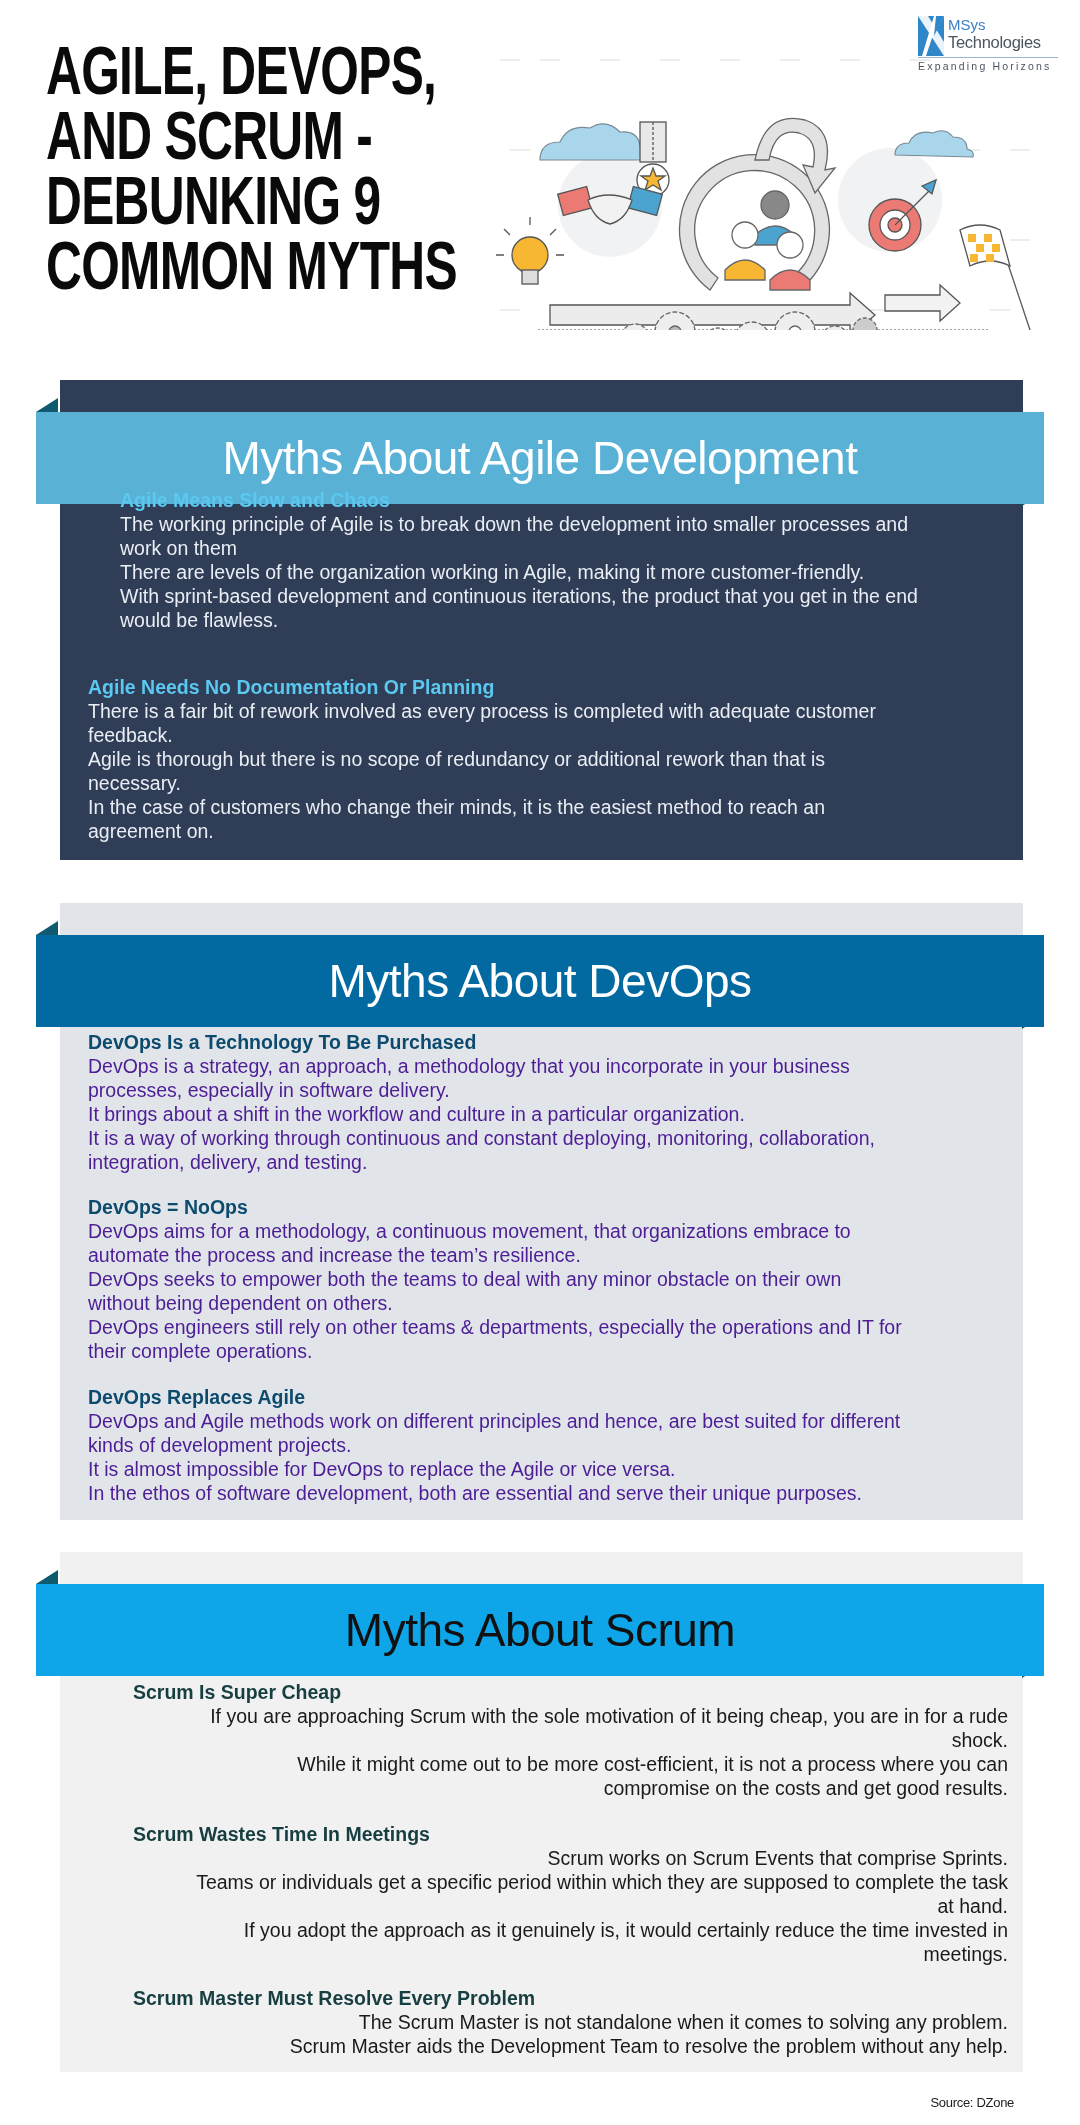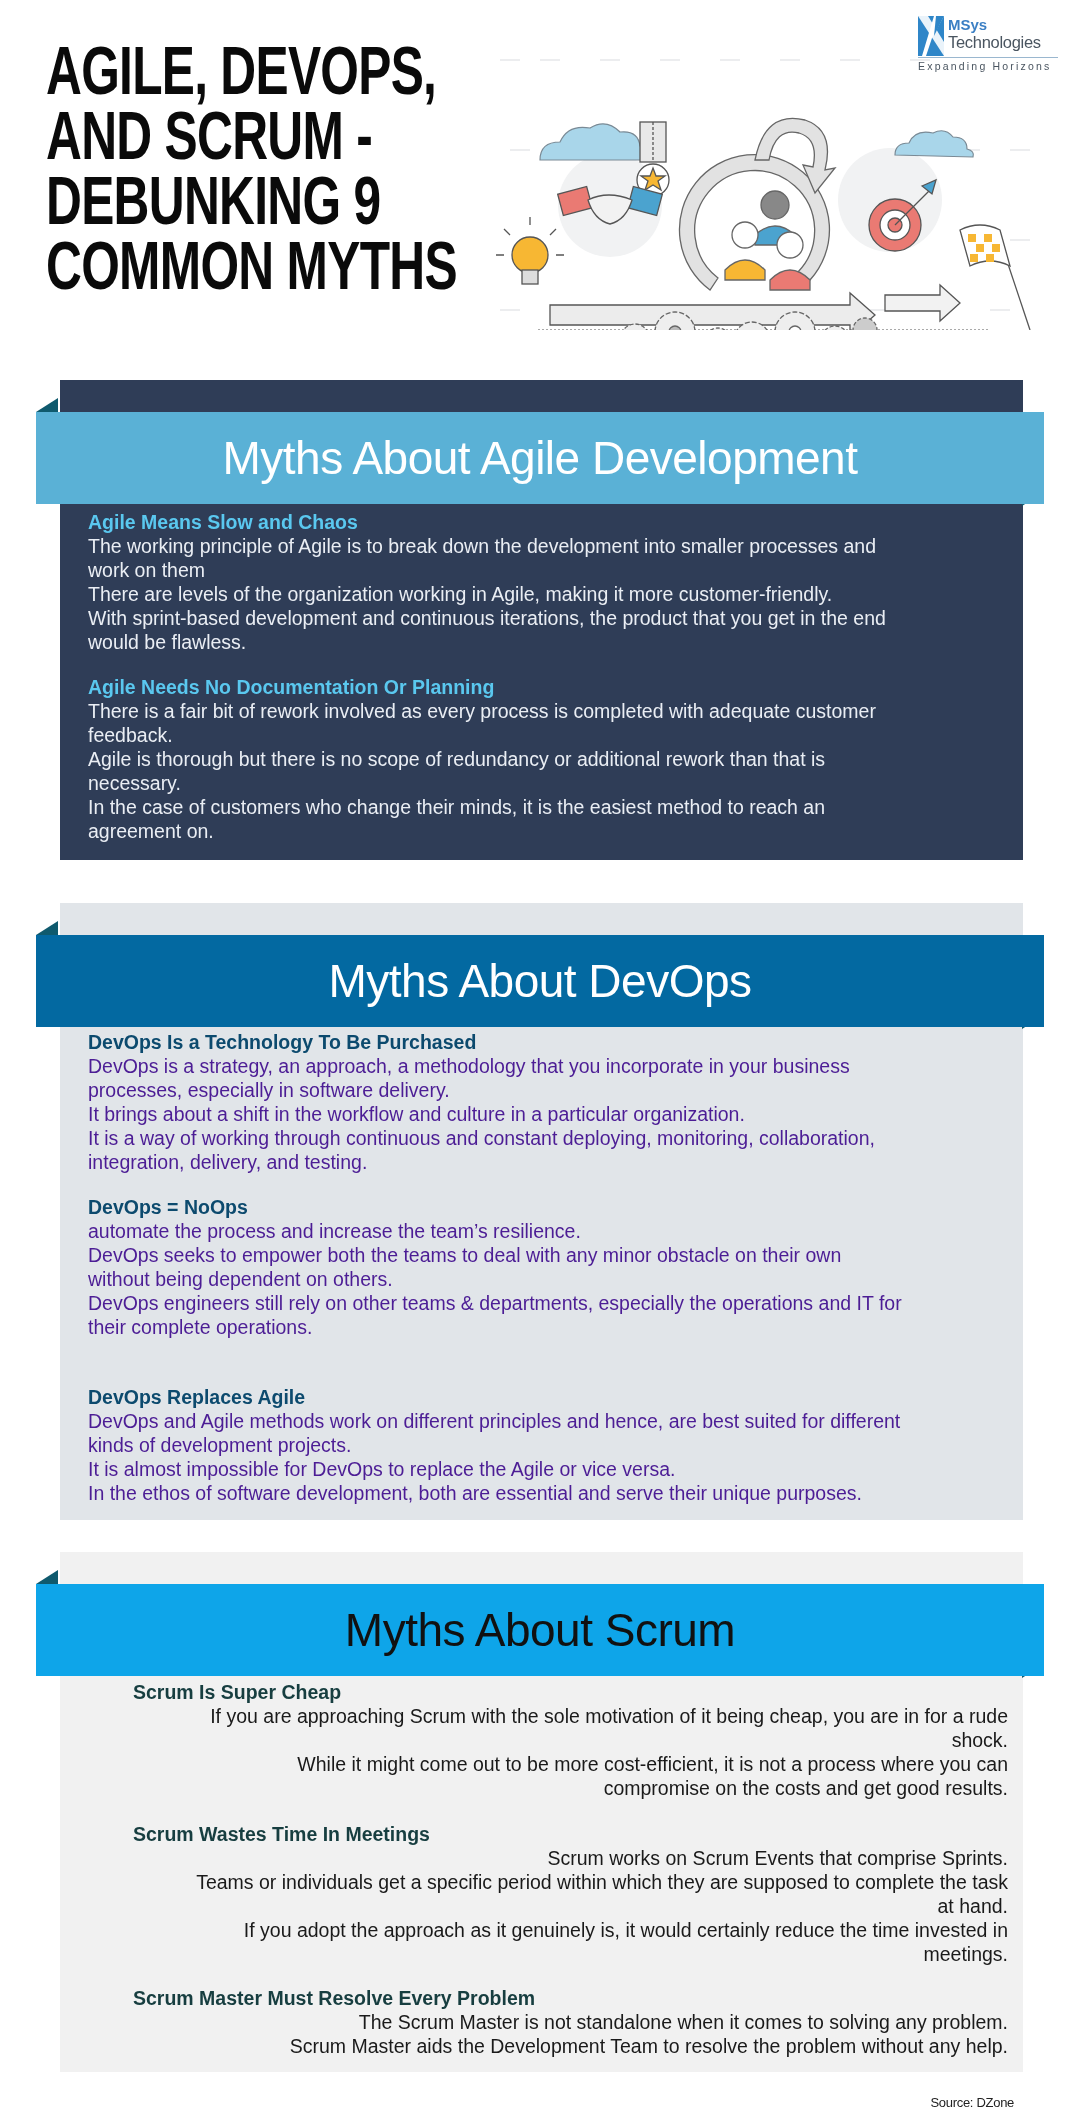--- a/index.html
+++ b/index.html
@@ -12,21 +12,21 @@
       font-family: "Liberation Sans", sans-serif;
       font-weight: 700; font-size: 69px; line-height: 65px;
       letter-spacing: -1px; color: #0a0a0a;
       transform: scaleX(0.72); transform-origin: left top;
       white-space: nowrap;
     }
     .hero-title div { display: block; }
 
     .logo { position: absolute; left: 918px; top: 16px; width: 142px; height: 60px; }
     .logo-mark { position: absolute; left: 0; top: 0; width: 26px; height: 40px; }
-    .logo-name1 { position: absolute; left: 30px; top: 1px; font-size: 15px; font-weight: 700; color: #3b7fc4; line-height: 16px; }
+    .logo-name1 { position: absolute; left: 30px; top: 1px; font-size: 15px; font-weight: 400; color: #3b7fc4; line-height: 16px; }
     .logo-name2 { position: absolute; left: 30px; top: 17px; font-size: 16.5px; color: #4a5560; line-height: 18px; letter-spacing: -0.3px; }
     .logo-rule { position: absolute; left: 0; top: 41px; width: 140px; height: 1px; background: #9ab7cf; }
     .logo-tag { position: absolute; left: 0; top: 44px; font-size: 10.5px; color: #4a5560; letter-spacing: 2.2px; white-space: nowrap; }
 
     .illustration { position: absolute; left: 490px; top: 40px; width: 560px; height: 290px; }
 
     
     .section-box { position: absolute; left: 60px; width: 963px; }
     .ribbon {
       position: absolute; left: 36px; width: 1008px; height: 92px;
@@ -175,21 +175,21 @@
     <circle cx="375" cy="290" r="12" fill="#ccc" stroke-dasharray="4 2"></circle>
   </g>
 </svg>
 
 <div class="section-box" id="sec-agile"></div>
 <div class="fold fold-left" id="agile-fl"></div>
 <div class="fold fold-right" id="agile-fr"></div>
 <div class="ribbon" id="rib-agile">Myths About Agile Development</div>
 
 <div id="sec-agile-content">
-  <div class="myth" style="top:510px;">
+  <div class="myth" style="top:488px;margin-left:32px;">
     <div class="myth-title">Agile Means Slow and Chaos</div>
     <span class="myth-line">The working principle of Agile is to break down the development into smaller processes and</span>
     <span class="myth-line">work on them</span>
     <span class="myth-line">There are levels of the organization working in Agile, making it more customer-friendly.</span>
     <span class="myth-line">With sprint-based development and continuous iterations, the product that you get in the end</span>
     <span class="myth-line">would be flawless.</span>
   </div>
   <div class="myth" style="top:675px;">
     <div class="myth-title">Agile Needs No Documentation Or Planning</div>
     <span class="myth-line">There is a fair bit of rework involved as every process is completed with adequate customer</span>
@@ -210,20 +210,21 @@
   <div class="myth" style="top:1030px;">
     <div class="myth-title">DevOps Is a Technology To Be Purchased</div>
     <span class="myth-line">DevOps is a strategy, an approach, a methodology that you incorporate in your business</span>
     <span class="myth-line">processes, especially in software delivery.</span>
     <span class="myth-line">It brings about a shift in the workflow and culture in a particular organization.</span>
     <span class="myth-line">It is a way of working through continuous and constant deploying, monitoring, collaboration,</span>
     <span class="myth-line">integration, delivery, and testing.</span>
   </div>
   <div class="myth" style="top:1195px;">
     <div class="myth-title">DevOps = NoOps</div>
+    <span class="myth-line">DevOps aims for a methodology, a continuous movement, that organizations embrace to</span>
     <span class="myth-line">automate the process and increase the team’s resilience.</span>
     <span class="myth-line">DevOps seeks to empower both the teams to deal with any minor obstacle on their own</span>
     <span class="myth-line">without being dependent on others.</span>
     <span class="myth-line">DevOps engineers still rely on other teams &amp; departments, especially the operations and IT for</span>
     <span class="myth-line">their complete operations.</span>
   </div>
   <div class="myth" style="top:1385px;">
     <div class="myth-title">DevOps Replaces Agile</div>
     <span class="myth-line">DevOps and Agile methods work on different principles and hence, are best suited for different</span>
     <span class="myth-line">kinds of development projects.</span>

